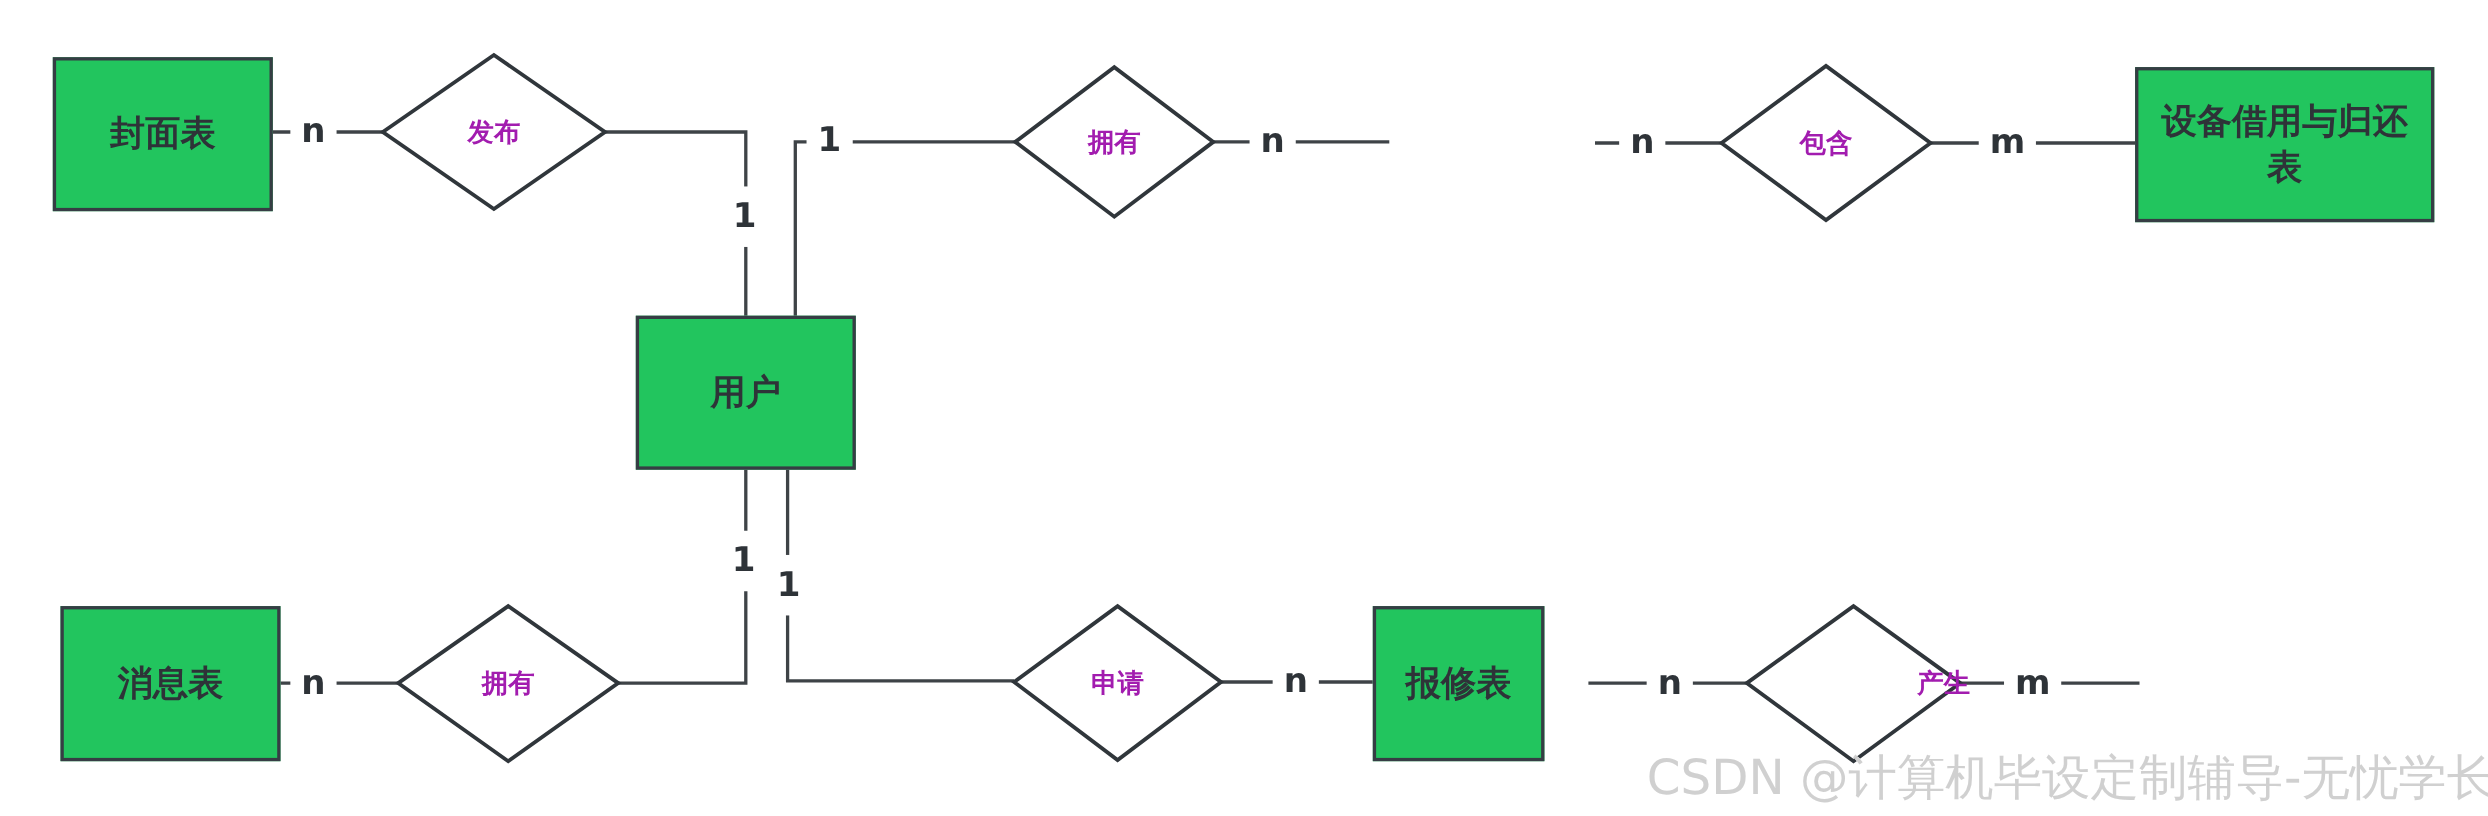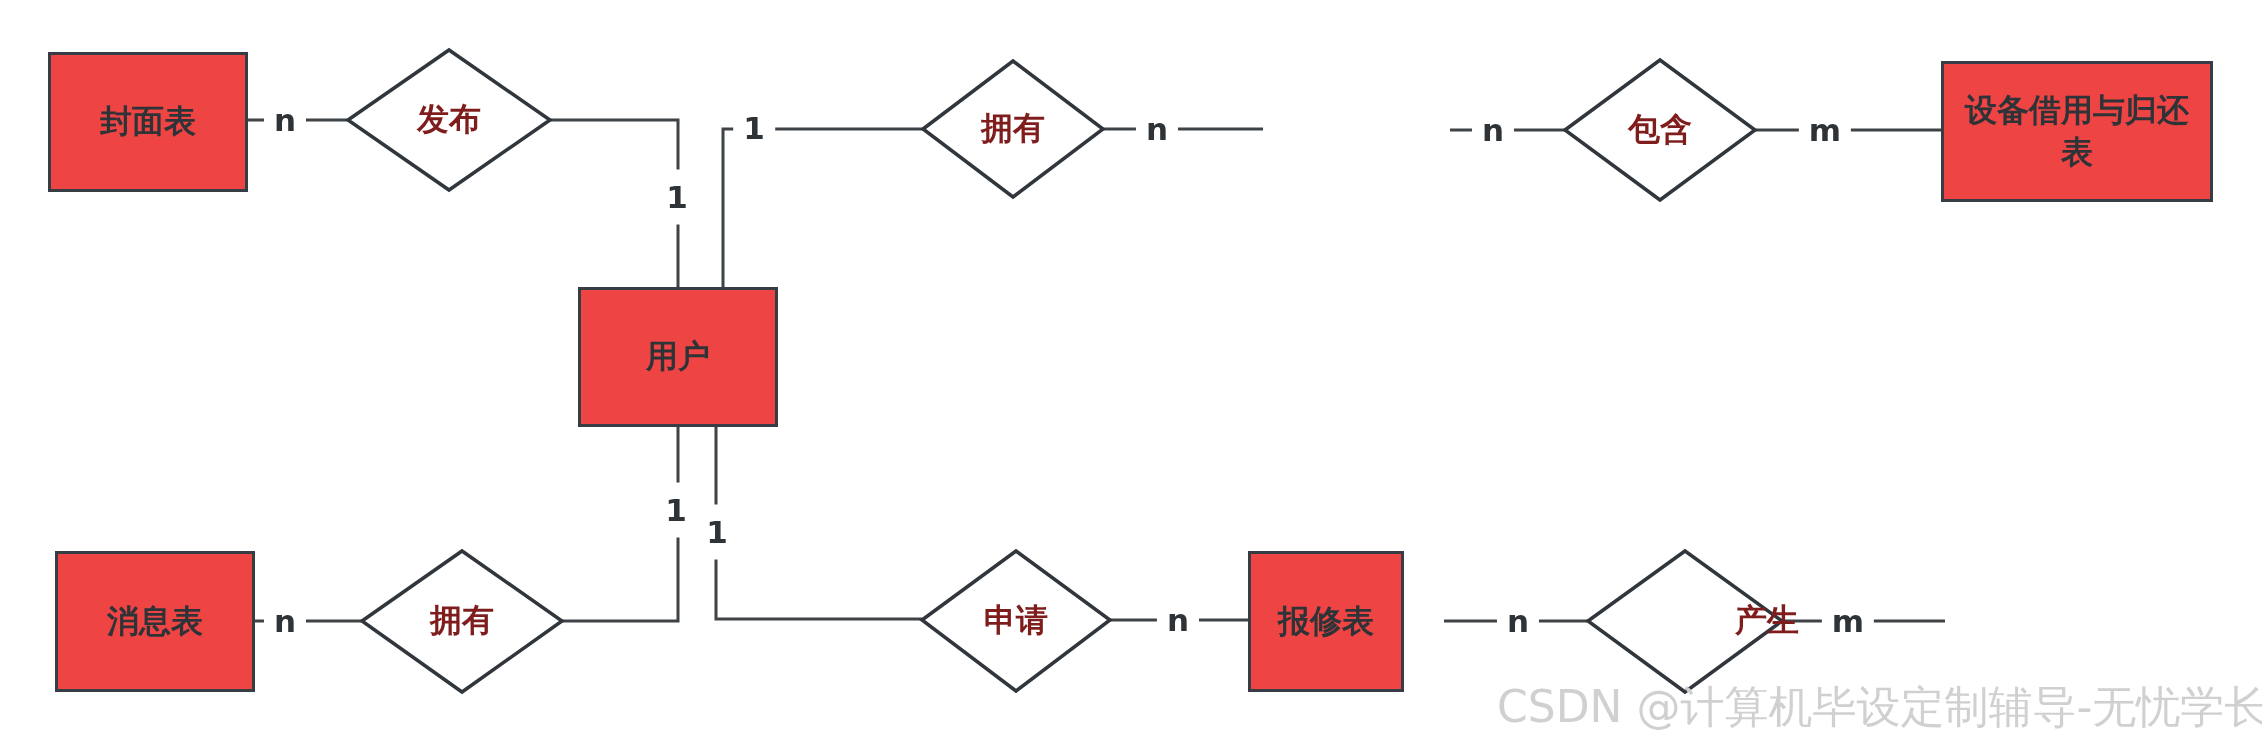--- a/index.html
+++ b/index.html
@@ -12,40 +12,40 @@
     font-family: "DejaVu Sans", "Liberation Sans", sans-serif;
   }
   .wires {
     position: absolute;
     left: 0; top: 0;
     width: 2262px; height: 742px;
   }
   .entity {
     position: absolute;
     box-sizing: border-box;
-    background: #ef4444;
+    background: #22c55e;
     border: 3px solid #363d44;
     display: flex;
     align-items: center;
     justify-content: center;
     text-align: center;
     z-index: 2;
   }
   .entity .lbl {
     font-size: 32px;
     font-weight: 700;
     color: #2e3338;
     line-height: 1.3;
   }
   .diamond-label {
     position: absolute;
     transform: translate(-50%, -50%);
-    font-size: 32px;
+    font-size: 24px;
     font-weight: 700;
-    color: #7f1d1d;
+    color: #a21caf;
     white-space: nowrap;
     z-index: 3;
   }
   .card {
     position: absolute;
     transform: translate(-50%, -50%);
     font-size: 31px;
     font-weight: 700;
     color: #2e3338;
     background: #ffffff;

